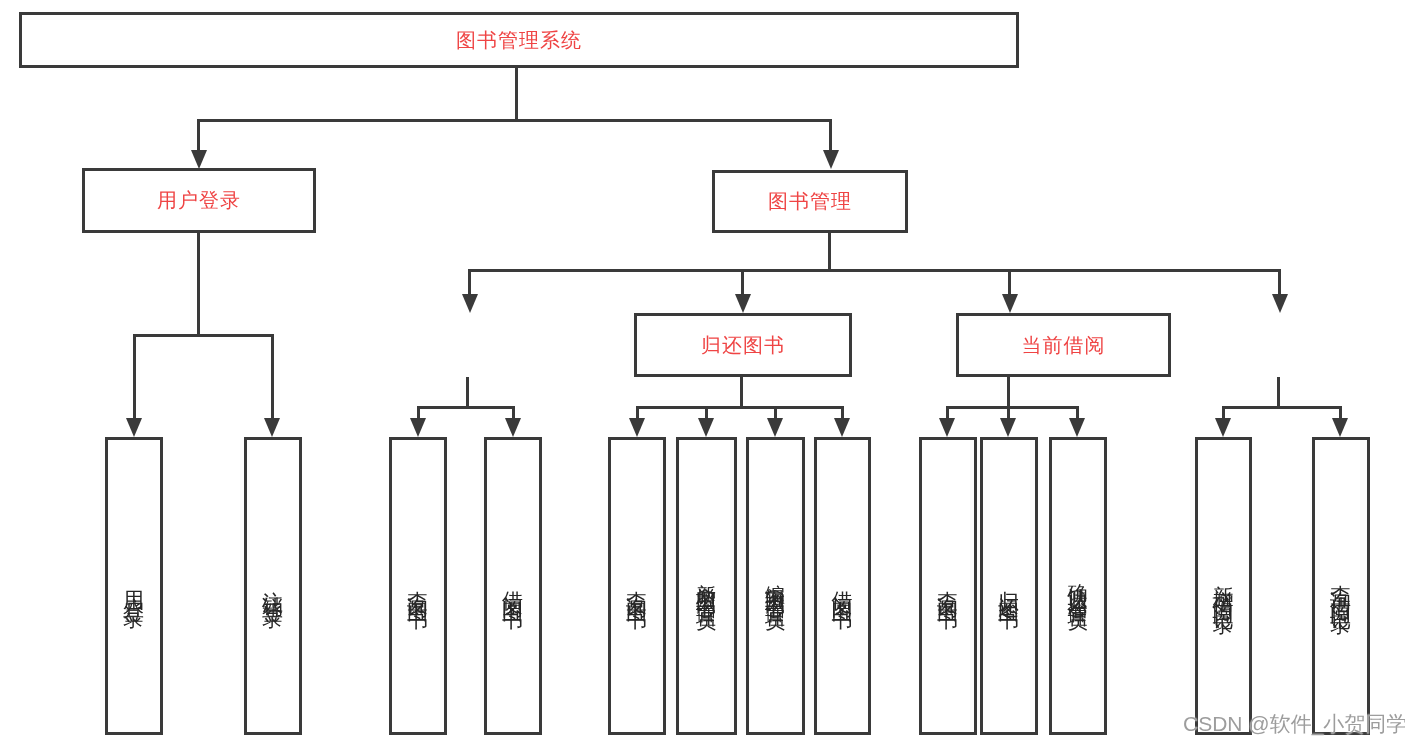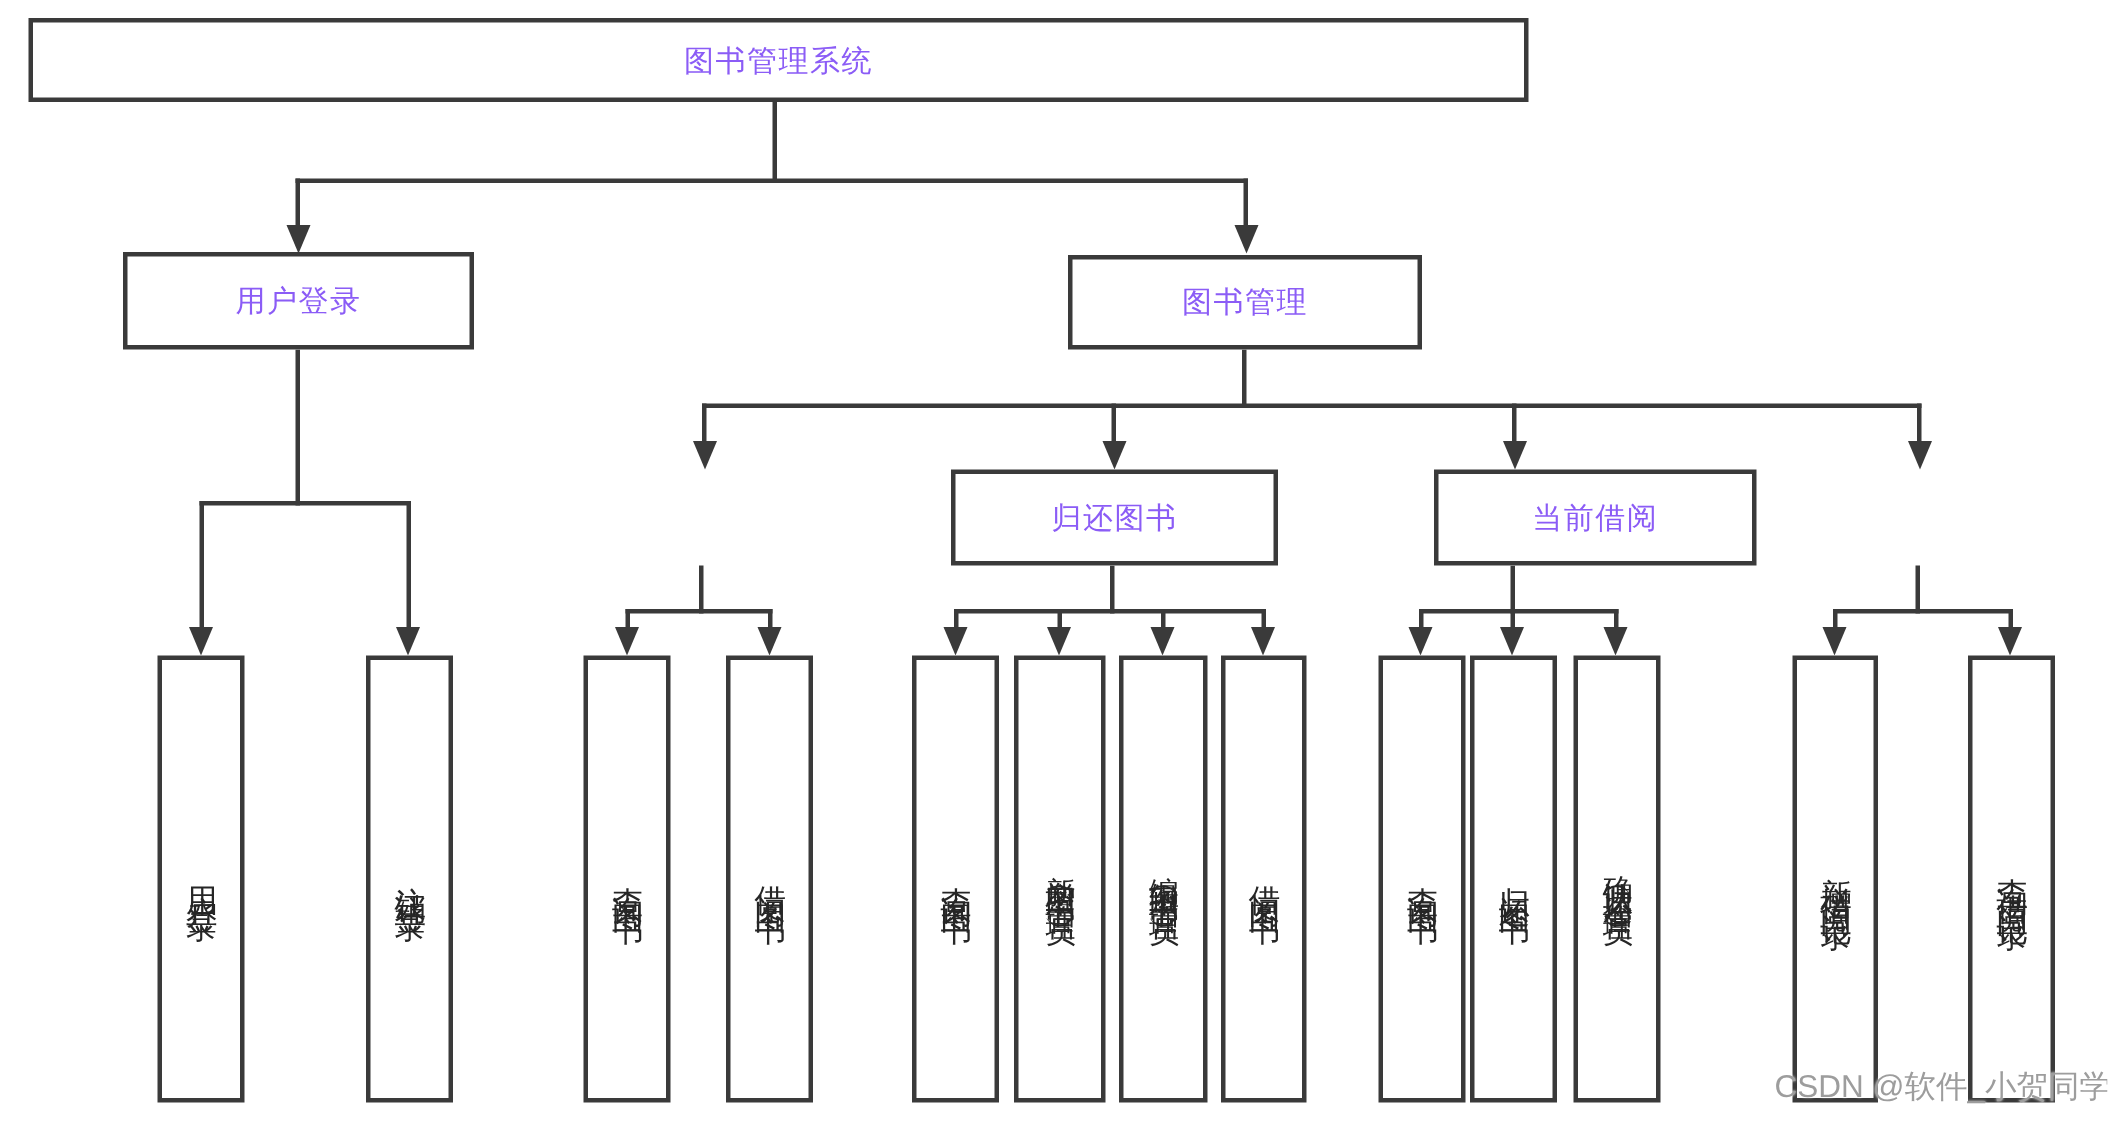--- a/index.html
+++ b/index.html
@@ -3,21 +3,21 @@
 <meta charset="utf-8">
 <style>
   html,body{margin:0;padding:0;background:#ffffff;}
   #canvas{
     position:relative;width:1405px;height:747px;background:#ffffff;overflow:hidden;
     font-family:"Liberation Sans","DejaVu Sans",sans-serif;
   }
   .hbox{
     position:absolute;box-sizing:border-box;border:3px solid #3a3a3a;background:#ffffff;
     display:flex;align-items:center;justify-content:center;
-    font-size:20px;color:#8b5cf6;letter-spacing:1px;
+    font-size:20px;color:#ef4444;letter-spacing:1px;
   }
   .vbox{
     position:absolute;box-sizing:border-box;border:3px solid #3a3a3a;background:#ffffff;
     display:flex;align-items:center;justify-content:center;
     font-size:21px;color:#262626;
   }
   .vbox span{
     writing-mode:vertical-rl;text-orientation:mixed;letter-spacing:6px;line-height:1;
     white-space:nowrap;
   }
@@ -98,21 +98,21 @@
   <div class="ahead" style="left:1332px;top:418px;"></div>
 
   <div class="hbox" style="left:19px;top:12px;width:1000px;height:56px;">
     <span>图书管理系统</span>
   </div>
 
   <div class="hbox" style="left:82px;top:168px;width:234px;height:65px;">
     <span>用户登录</span>
   </div>
 
-  <div class="hbox" style="left:712px;top:170px;width:236px;height:63px;">
+  <div class="hbox" style="left:712px;top:170px;width:196px;height:63px;">
     <span>图书管理</span>
   </div>
 
 
   <div class="hbox" style="left:634px;top:313px;width:218px;height:64px;">
     <span>归还图书</span>
   </div>
 
   <div class="hbox" style="left:956px;top:313px;width:215px;height:64px;">
     <span>当前借阅</span>

